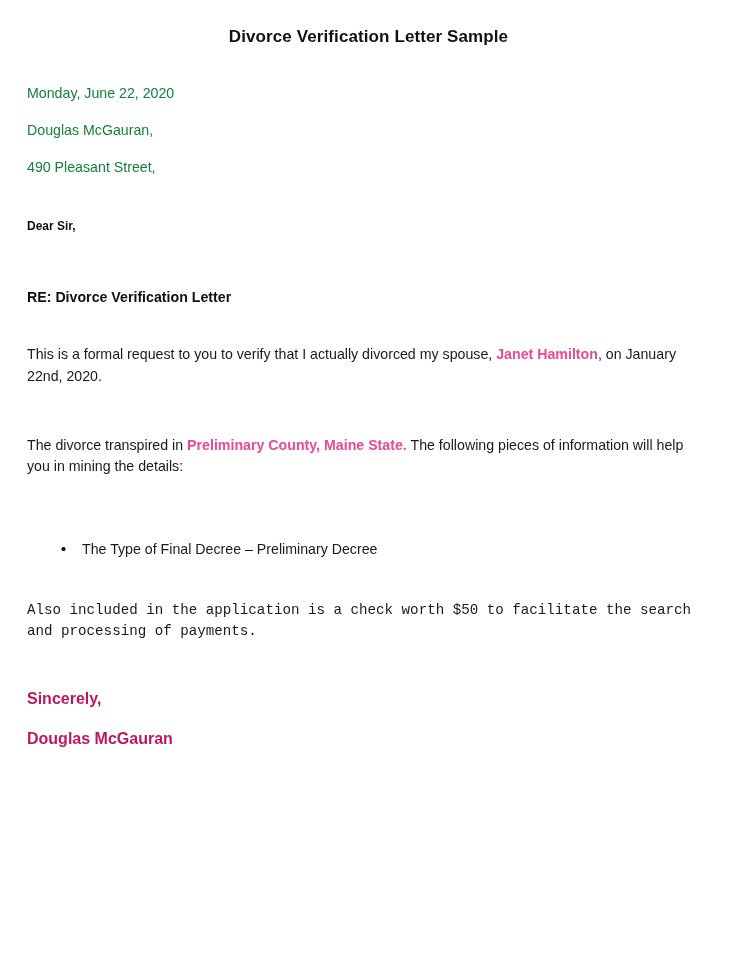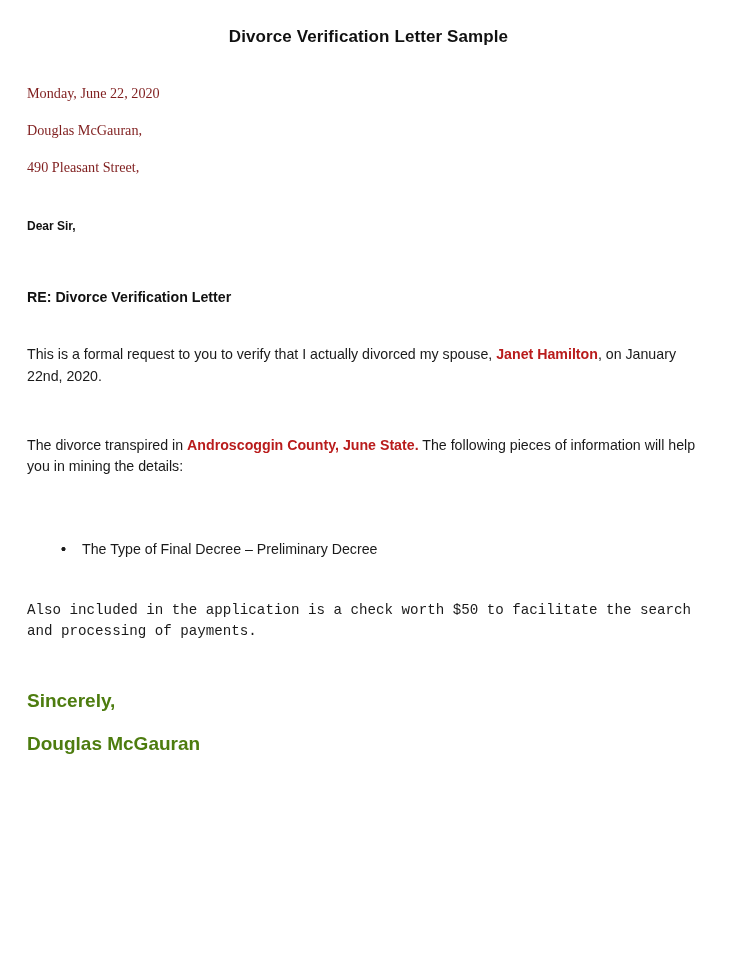--- a/index.html
+++ b/index.html
@@ -32,22 +32,21 @@
     padding-top: 27px;
     line-height: 1.2;
   }
   .address-block {
     margin-top: 38px;
   }
   .address-line {
     font-size: 14.2px;
     line-height: 1.25;
     margin-bottom: 19px;
-    color: #7f1d1d;
-    font-family: Liberation Serif, serif;
+    color: #15803d;
   }
   .salutation {
     font-size: 12px;
     font-weight: bold;
     margin-top: 42px;
     margin-bottom: 0;
     line-height: 1.25;
     color: #111111;
   }
   .subject-line {
@@ -87,29 +86,29 @@
     left: 34px;
     top: 0;
     font-size: 14.2px;
     line-height: 1.30;
     color: #1a1a1a;
   }
   .closing-block {
     margin-top: 46px;
   }
   .closing-line {
-    font-size: 19px;
+    font-size: 16px;
     font-weight: bold;
     line-height: 1.25;
     margin-bottom: 20px;
-    color: #4d7c0f;
+    color: #be185d;
   }
   strong.inline-bold {
     font-weight: bold;
-    color: #b91c1c;
+    color: #ec4899;
   }
 </style>
 </head>
 <body>
 
 <div class="page">
 
   <h1 class="doc-title">Divorce Verification Letter Sample</h1>
 
   <div class="address-block">
@@ -120,21 +119,21 @@
 
   <div class="salutation">Dear Sir,</div>
 
   <div class="subject-line">RE: Divorce Verification Letter</div>
 
   <p class="body-para para-gap-1">
     <span>This is a formal request to you to verify that I actually divorced my spouse, </span><strong class="inline-bold">Janet Hamilton</strong><span>, on January 22nd, 2020.</span>
   </p>
 
   <p class="body-para para-gap-2">
-    <span>The divorce transpired in </span><strong class="inline-bold">Androscoggin County, June State.</strong><span> The following pieces of information will help you in mining the details:</span>
+    <span>The divorce transpired in </span><strong class="inline-bold">Preliminary County, Maine State.</strong><span> The following pieces of information will help you in mining the details:</span>
   </p>
 
   <ul class="bullet-list">
     <li class="bullet-item">
       <span class="bullet-marker">•</span>
     </li>
     <li class="bullet-item">
       <span class="bullet-marker">•</span>
       <span>The Type of Final Decree – Preliminary Decree</span>
     </li>

